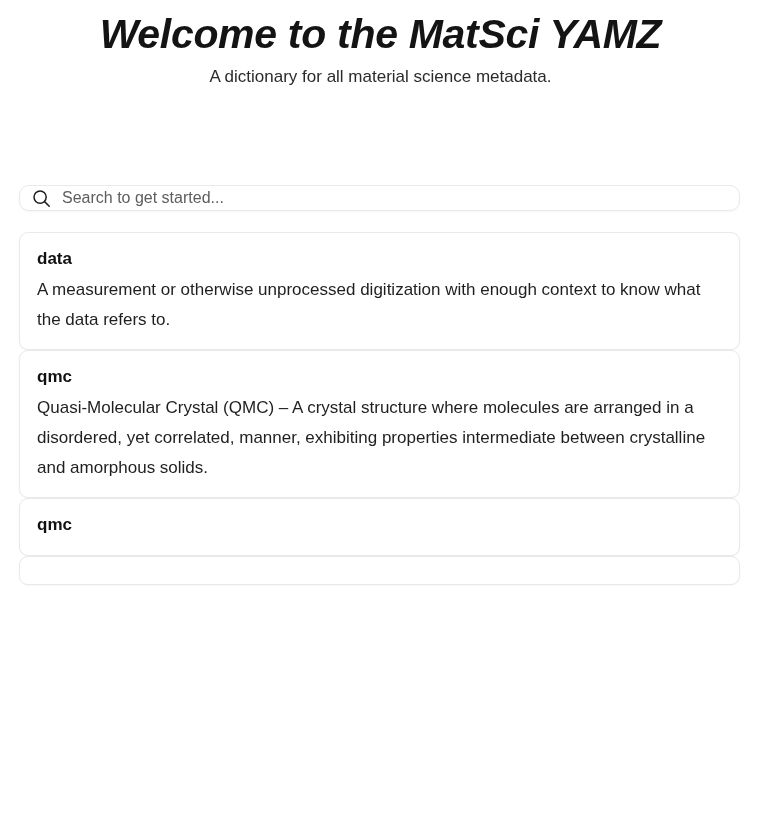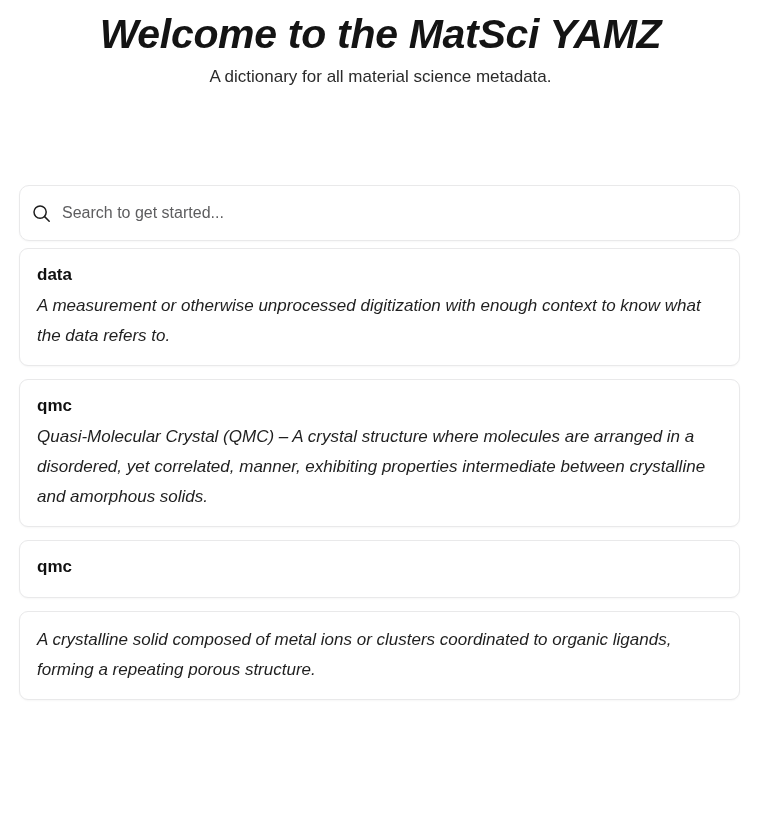--- a/index.html
+++ b/index.html
@@ -44,21 +44,21 @@
   }
   .content {
     position: absolute;
     left: 19px;
     top: 185px;
     width: 721px;
   }
   .search-bar {
     box-sizing: border-box;
     width: 721px;
-    height: 56px;
+    height: 26px;
     border: 1px solid #e9e9ea;
     border-radius: 10px;
     background: #ffffff;
     display: flex;
     align-items: center;
     padding: 0 12px;
     box-shadow: 0 1px 2px rgba(0,0,0,0.035);
   }
   .search-icon {
     width: 19px;
@@ -78,24 +78,23 @@
     line-height: 22px;
     color: #1a1a1a;
     width: 100%;
     padding: 0;
   }
   .search-input::placeholder {
     color: #5d5d5f;
     opacity: 1;
   }
   .results {
-    margin-top: 7px;
+    margin-top: 21px;
     display: flex;
     flex-direction: column;
-    gap: 13px;
   }
   .result-card {
     box-sizing: border-box;
     width: 721px;
     border: 1px solid #e9e9ea;
     border-radius: 9px;
     background: #ffffff;
     padding: 13px 17px 14px 17px;
     box-shadow: 0 1px 2px rgba(0,0,0,0.035);
   }
@@ -105,21 +104,20 @@
     line-height: 26px;
     color: #111111;
     margin: 0 0 3px 0;
   }
   .definition {
     font-size: 17px;
     font-weight: 400;
     line-height: 30px;
     color: #1f1f1f;
     margin: 0;
-    font-style: italic;
   }
 </style>
 </head>
 <body>
 
 <div class="page">
 
   <div class="header">
     <h1 class="page-title">Welcome to the MatSci YAMZ</h1>
     <p class="page-subtitle">A dictionary for all material science metadata.</p>
@@ -147,18 +145,17 @@
       <div class="result-card">
         <div class="term">qmc</div>
         <div class="definition">Quasi-Molecular Crystal (QMC) – A crystal structure where molecules are arranged in a disordered, yet correlated, manner, exhibiting properties intermediate between crystalline and amorphous solids.</div>
       </div>
 
       <div class="result-card">
         <div class="term">qmc</div>
       </div>
 
       <div class="result-card">
-        <div class="definition">A crystalline solid composed of metal ions or clusters coordinated to organic ligands, forming a repeating porous structure.</div>
       </div>
 
     </div>
   </div>
 </div>
 
 </body></html>

